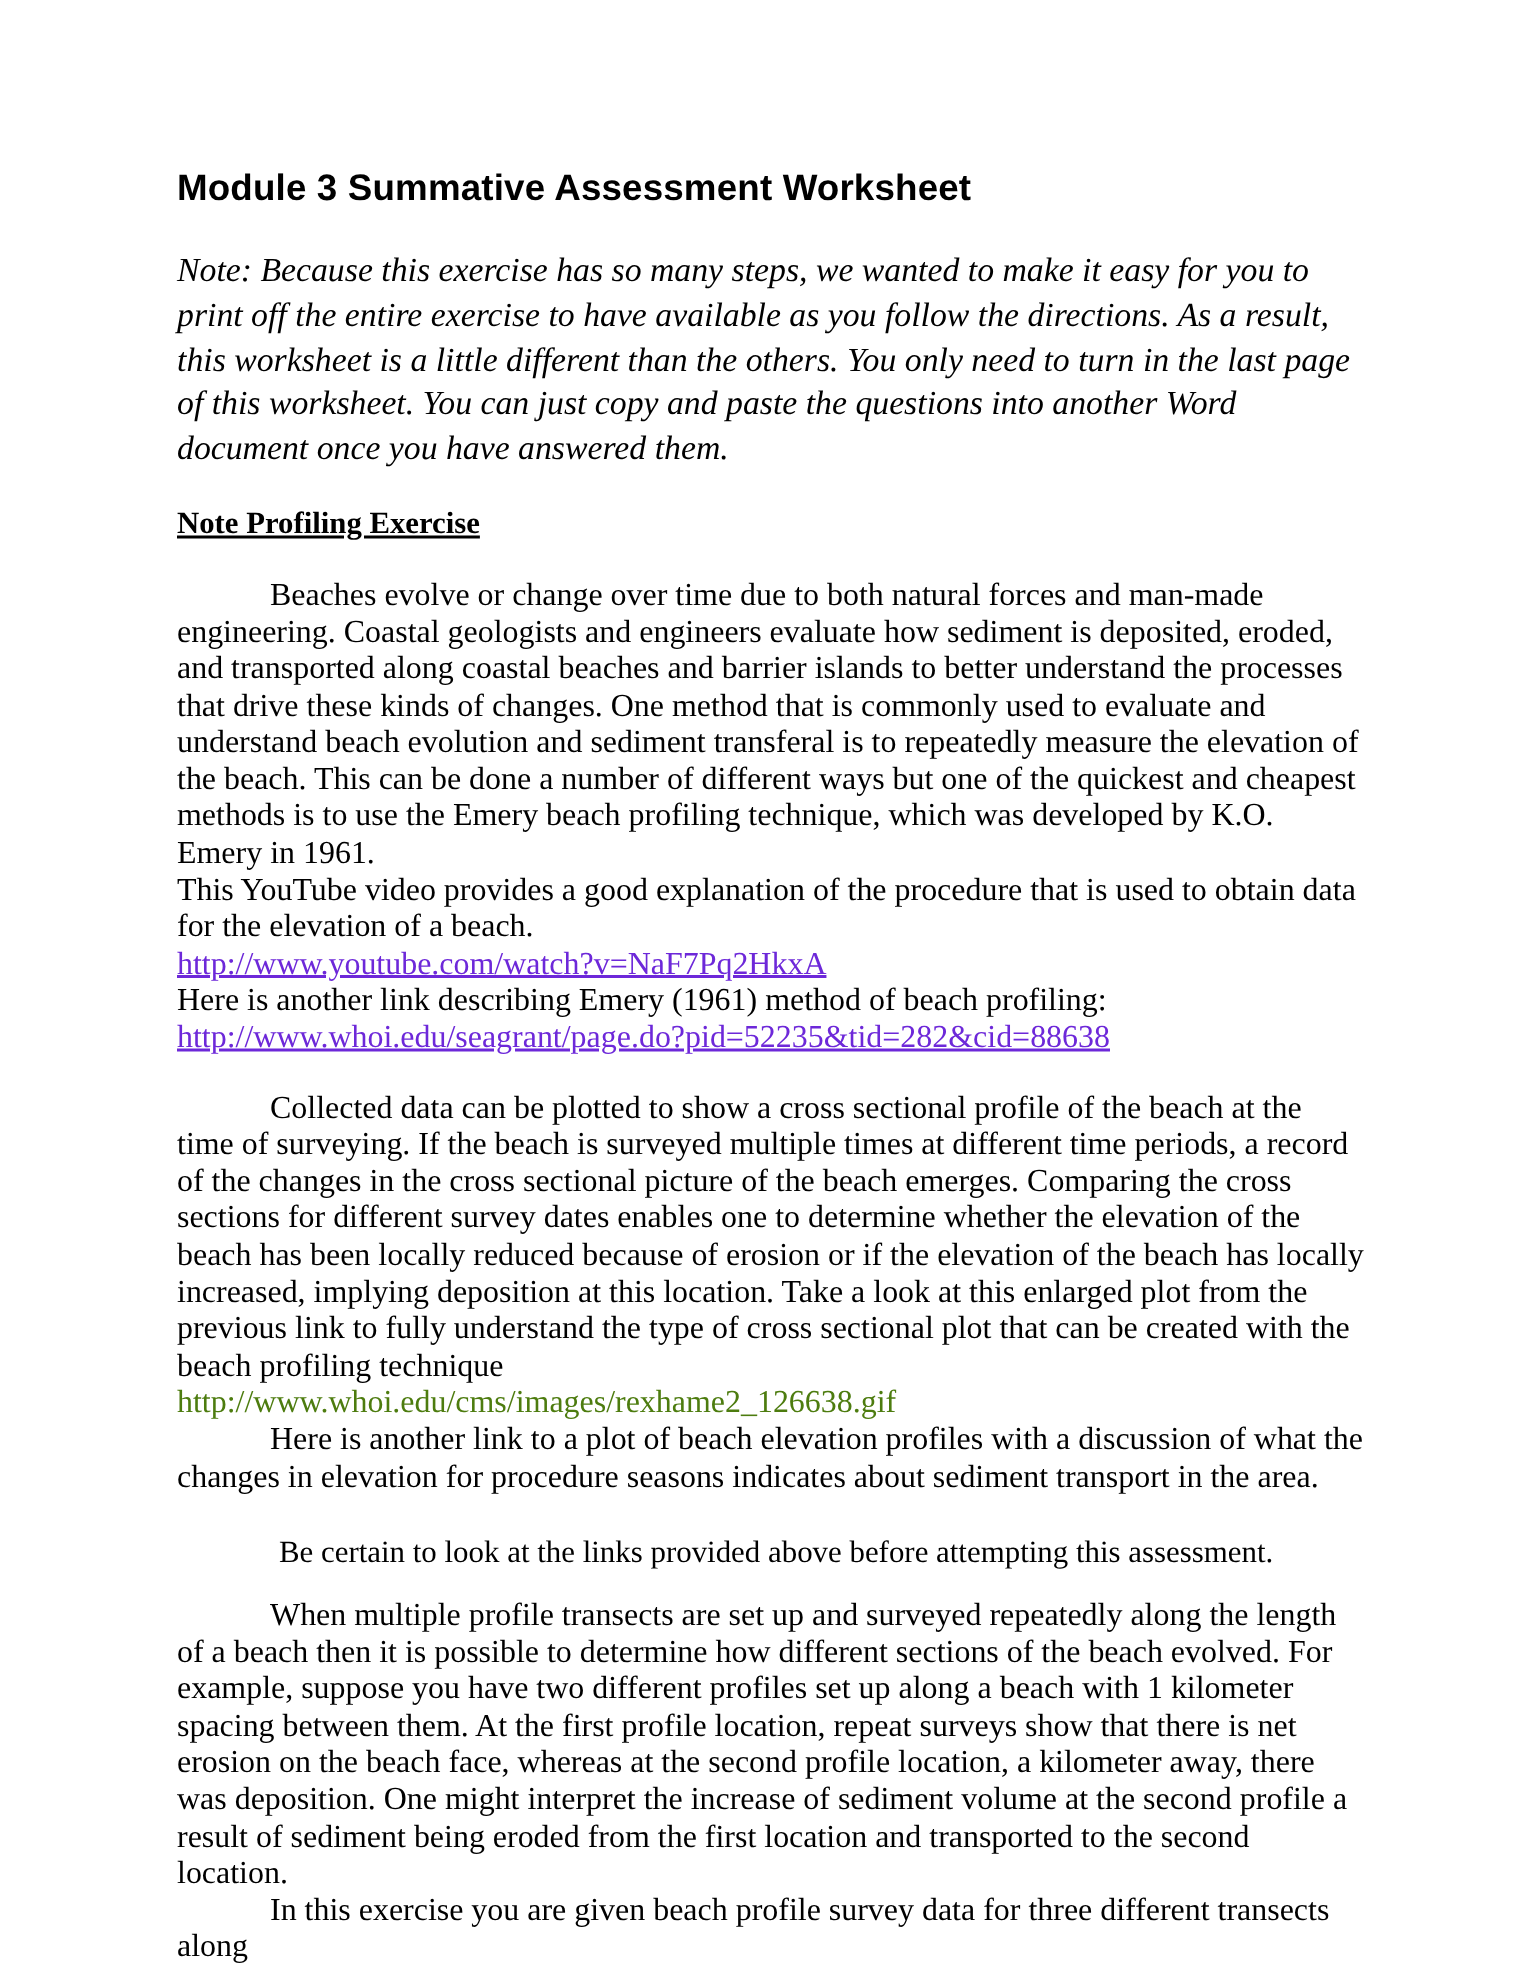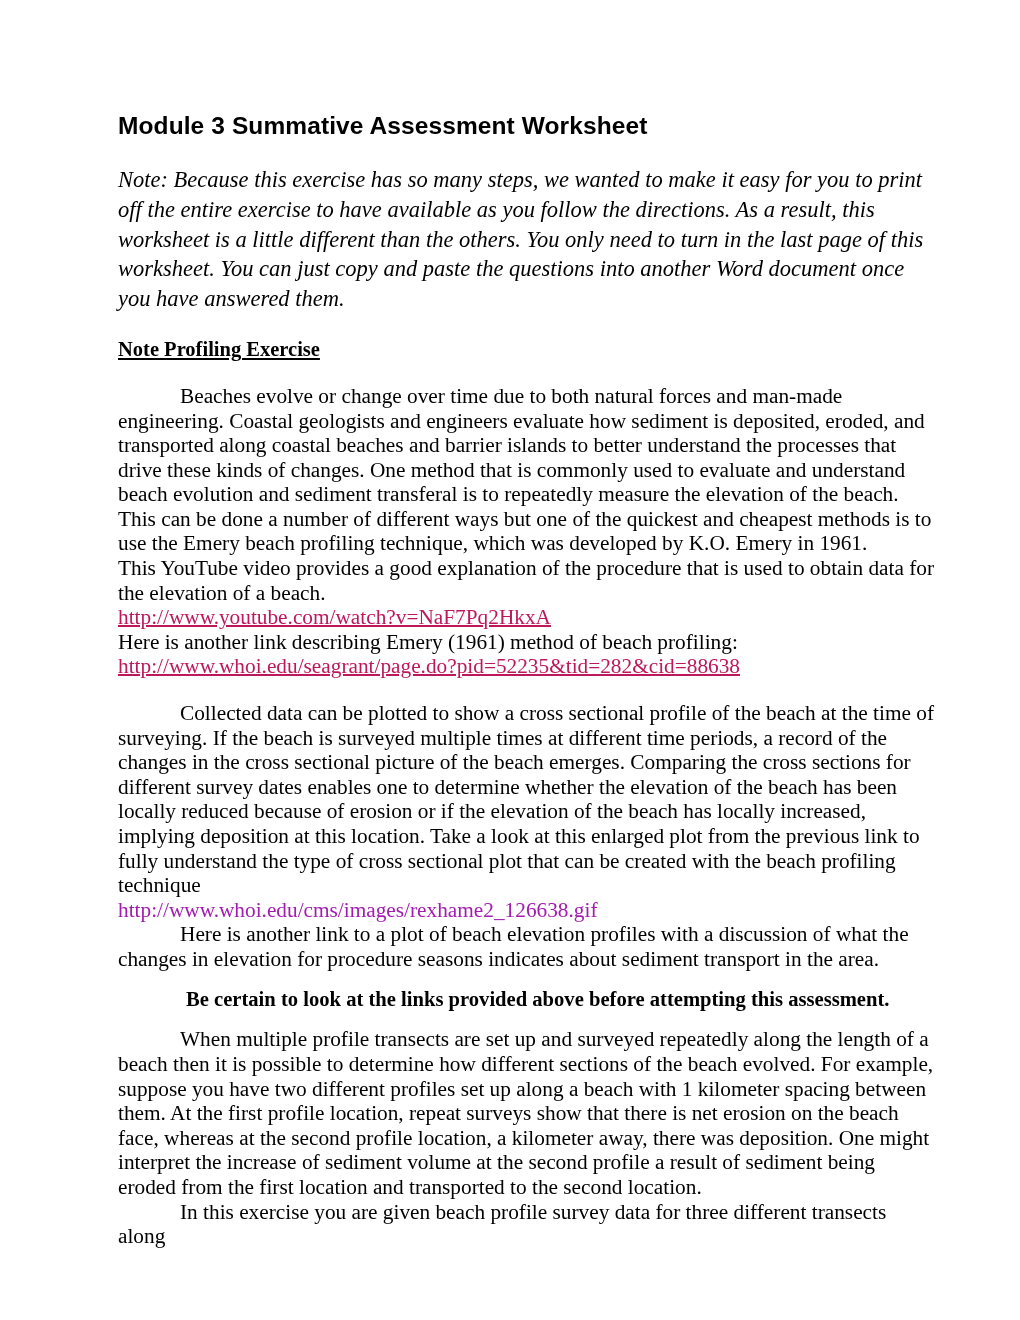--- a/index.html
+++ b/index.html
@@ -14,21 +14,21 @@
     overflow: hidden;
     font-family: "Liberation Serif", "DejaVu Serif", serif;
     color: #000000;
     -webkit-font-smoothing: antialiased;
   }
   .page {
     position: relative;
     width: 1020px;
     height: 1320px;
     box-sizing: border-box;
-    padding: 112px 85px 0 118px;
+    padding: 112px 110px 0 118px;
   }
   .doc-title {
     font-family: "Liberation Sans", "DejaVu Sans", sans-serif;
     font-weight: bold;
     font-size: 24.5px;
     line-height: 1.12;
     letter-spacing: 0.1px;
     margin: 0 0 26px 0;
   }
   .note {
@@ -52,43 +52,43 @@
   p.body {
     font-size: 21.3px;
     line-height: 1.155;
     margin: 0;
     text-align: left;
   }
   p.body.indent {
     text-indent: 62px;
   }
   .callout {
-    font-weight: bold;
+    font-weight: normal;
     font-size: 20.6px;
     line-height: 1.16;
-    margin: 16px 0 16px 0;
+    margin: 28px 0 16px 0;
     padding-left: 68px;
   }
   .spacer-md { height: 22px; }
   a.link, span.link {
-    color: #be185d;
+    color: #6d28d9;
     text-decoration: underline;
     text-underline-offset: 1px;
     font-size: 21.3px;
     line-height: 1.155;
     display: inline;
     word-break: break-all;
   }
   .linkline {
     font-size: 21.3px;
     line-height: 1.155;
     margin: 0;
   }
   .plainurl {
-    color: #a21caf;
+    color: #4d7c0f;
     text-decoration: none;
   }
 </style>
 </head>
 <body>
 
 <div class="page">
 
   <h1 class="doc-title">Module 3 Summative Assessment Worksheet</h1>
 

